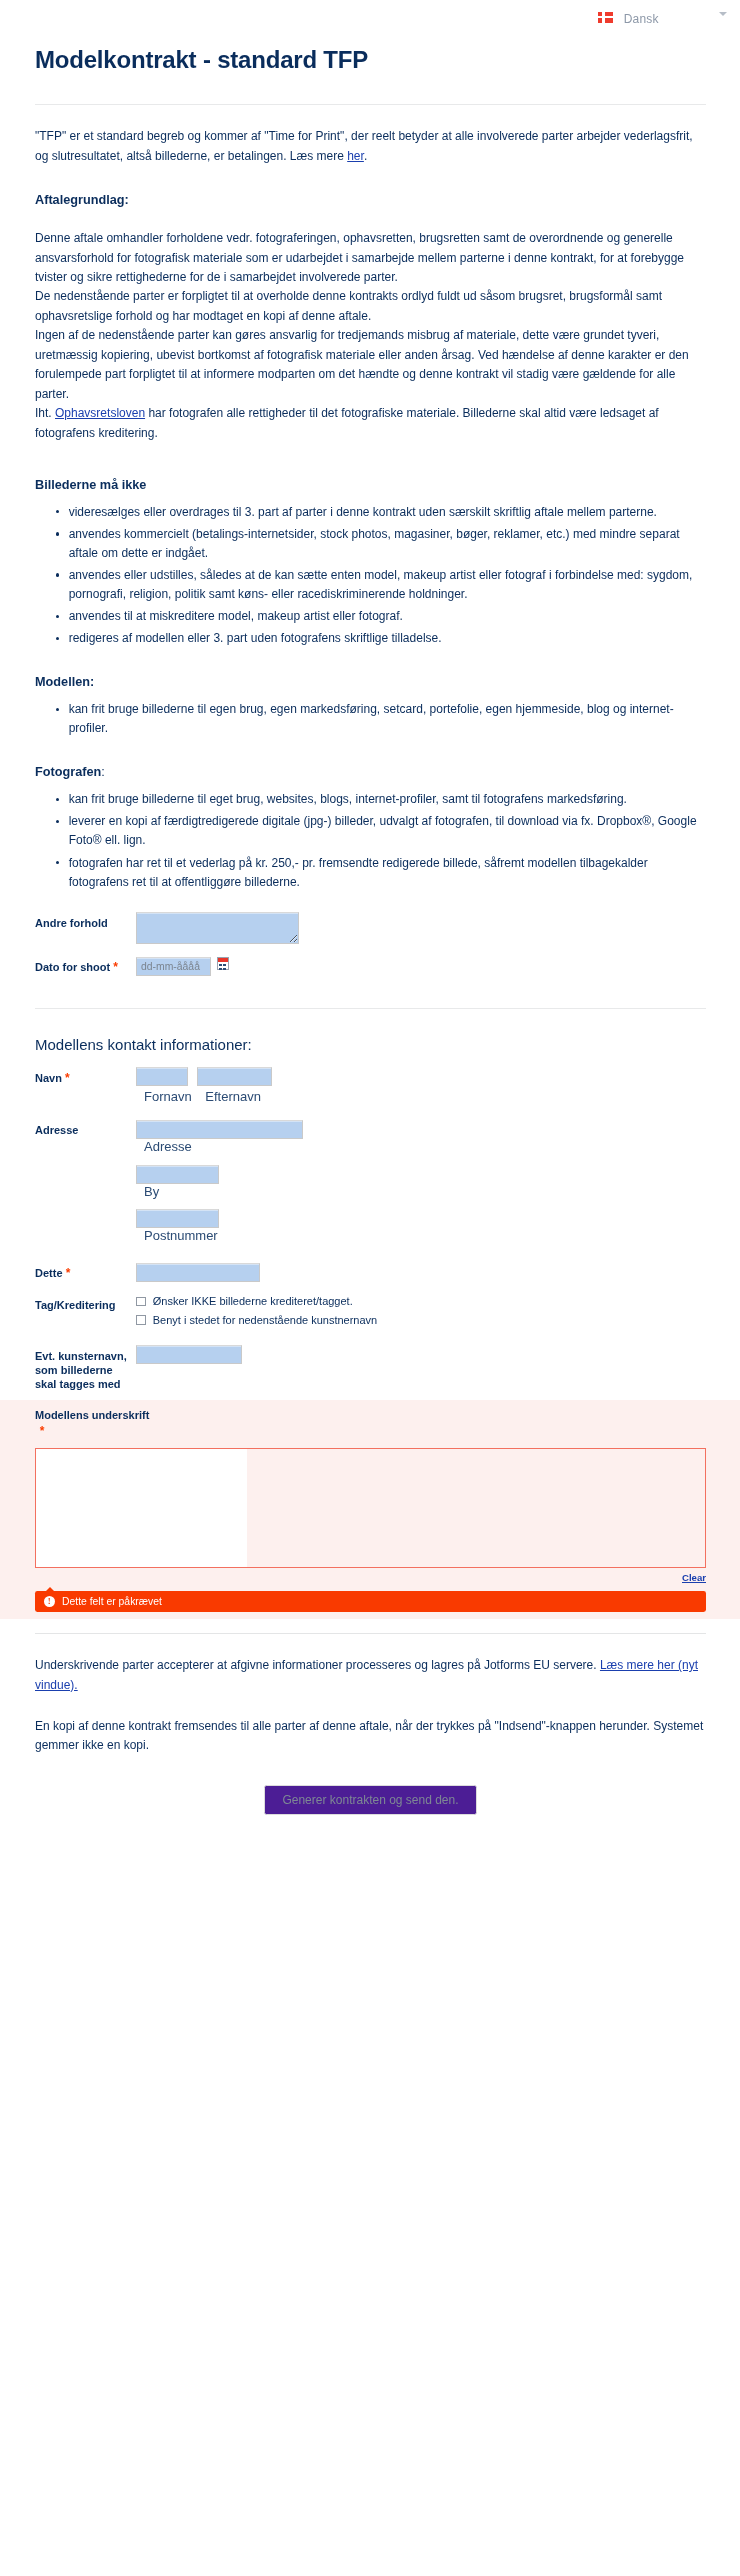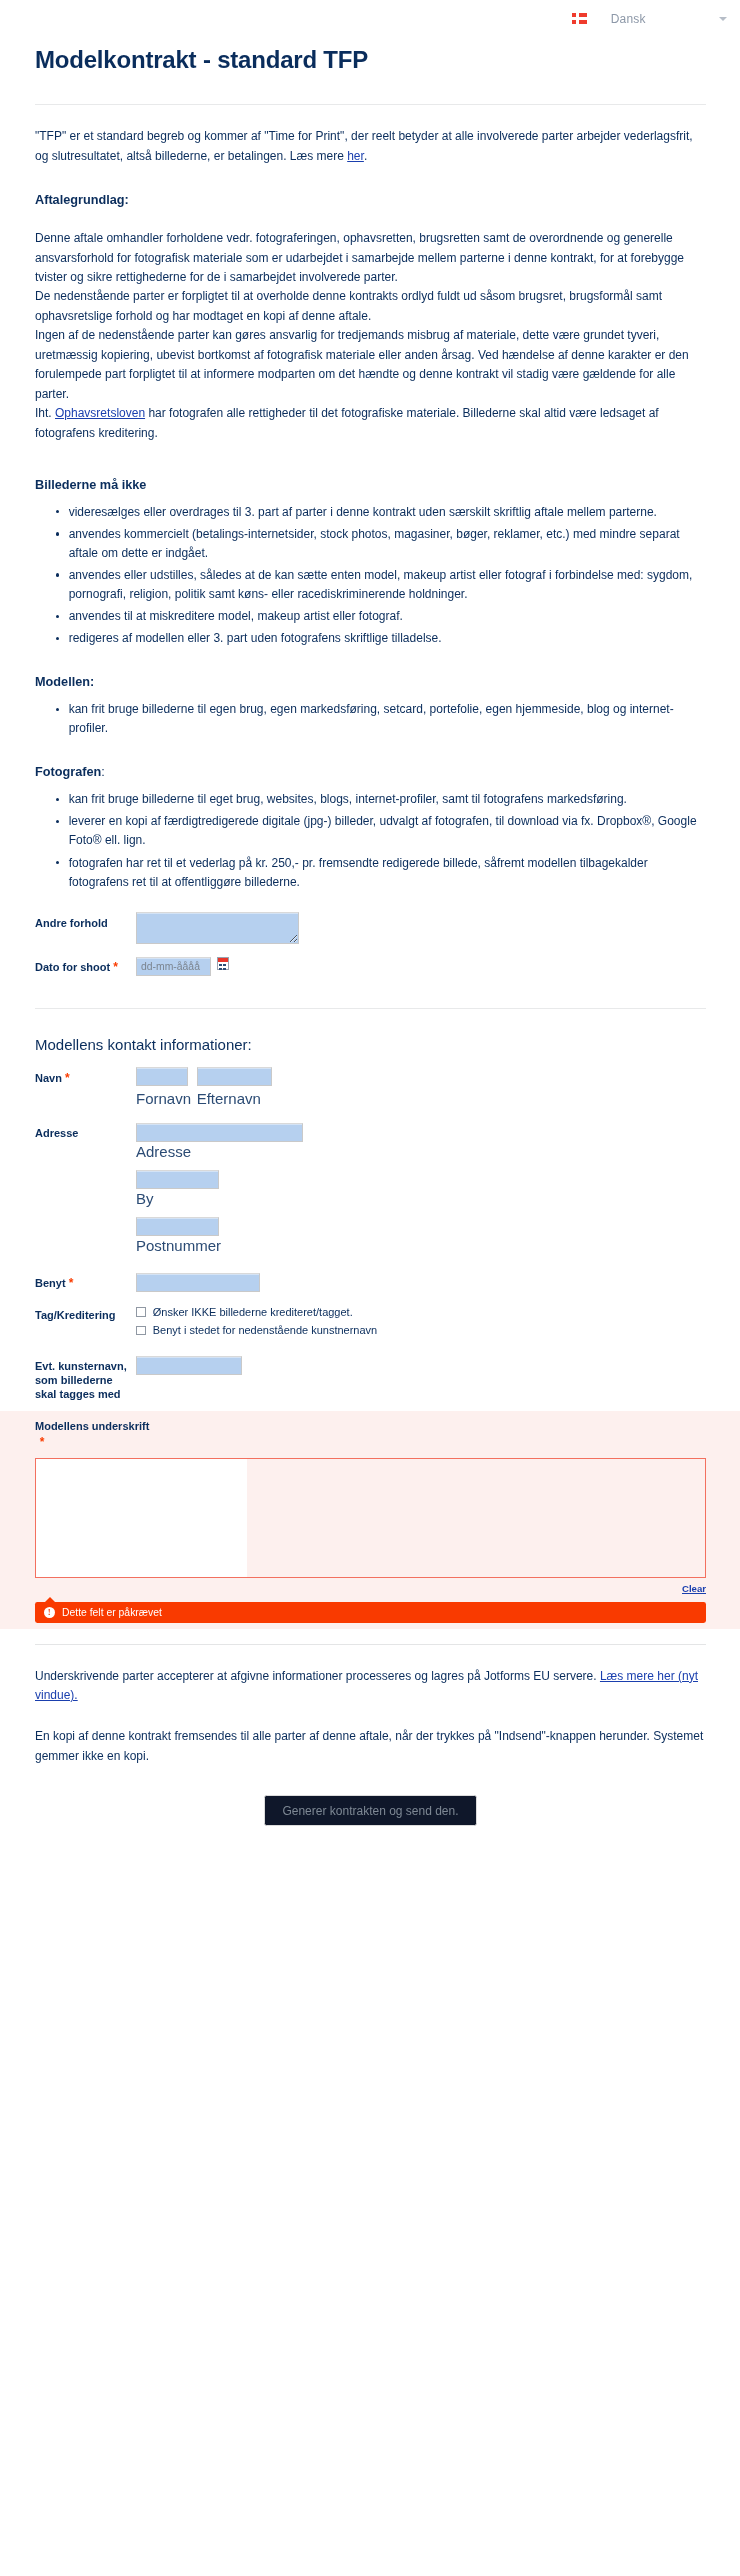--- a/index.html
+++ b/index.html
@@ -16,22 +16,22 @@
   
   .lang-bar {
     height: 37px;
     display: flex;
     align-items: center;
     justify-content: flex-end;
     padding-right: 14.3px;
   }
   .lang-widget {
     display: flex;
-    align-items: center;
-    gap: 24px;
+    align-items: flex-start;
+    gap: 11px;
     cursor: pointer;
   }
   .flag {
     width: 15px; height: 11px;
     position: relative;
     background: #ef3b2d;
     display: inline-block;
     overflow: hidden;
     flex: 0 0 auto;
   }
@@ -169,24 +169,25 @@
   }
   .inp-date { width: 75px; }
   .inp-name { width: 52px; }
   .inp-addr { width: 167px; }
   .inp-city { width: 83px; }
   .inp-zip  { width: 83px; }
   .inp-email { width: 124px; }
   .inp-artist { width: 106px; }
 
   .sublabel {
-    font-size: 15px;
+    font-size: 13px;
     color: #2b4b74;
     margin-top: 2.4px;
     line-height: 1.3;
+    margin-left: 8px;
   }
 
   .name-group { display: flex; gap: 5.6px; }
   .name-cell { display: flex; flex-direction: column; }
 
   .date-group { display: flex; gap: 5.6px; }
   .cal-icon {
     width: 12px; height: 12.7px;
     background: #fff;
     border: 0.8px solid #9aa3b0;
@@ -313,21 +314,21 @@
 
   .footer-rule {
     border: none;
     border-top: 0.8px solid #e4e5e6;
     margin: 14.3px 0 0 0;
   }
 
   .submit-wrap { text-align: center; margin-top: 29px; }
   .submit-btn {
     display: inline-block;
-    background: #0f172a;
+    background: #4c1d95;
     border: 0.8px solid #dcdcdc;
     border-radius: 2.4px;
     color: #7e8894;
     font-size: 12px;
     font-family: "Liberation Sans", sans-serif;
     padding: 7.2px 17.5px;
     cursor: pointer;
   }
 </style>
 </head>
@@ -422,21 +423,21 @@
         <input type="text" class="inp inp-addr" style="">
         <span class="sublabel">Adresse</span>
         <input type="text" class="inp inp-city" style="margin-top: 8.8px;">
         <span class="sublabel">By</span>
         <input type="text" class="inp inp-zip" style="margin-top: 8.8px;">
         <span class="sublabel">Postnummer</span>
       </div>
     </div>
 
     <div class="frow" style="margin-top:17.5px">
-      <div class="flabel"><span>Benyt</span><span class="req">*</span></div>
+      <div class="flabel"><span>Dette</span><span class="req">*</span></div>
       <div class="fcontrol">
         <input type="text" class="inp inp-email" style="">
       </div>
     </div>
 
     <div class="frow" style="margin-top:12.7px">
       <div class="flabel">Tag/Kreditering</div>
       <div class="fcontrol">
         <div class="choice">
           <span class="checkbox"></span>

